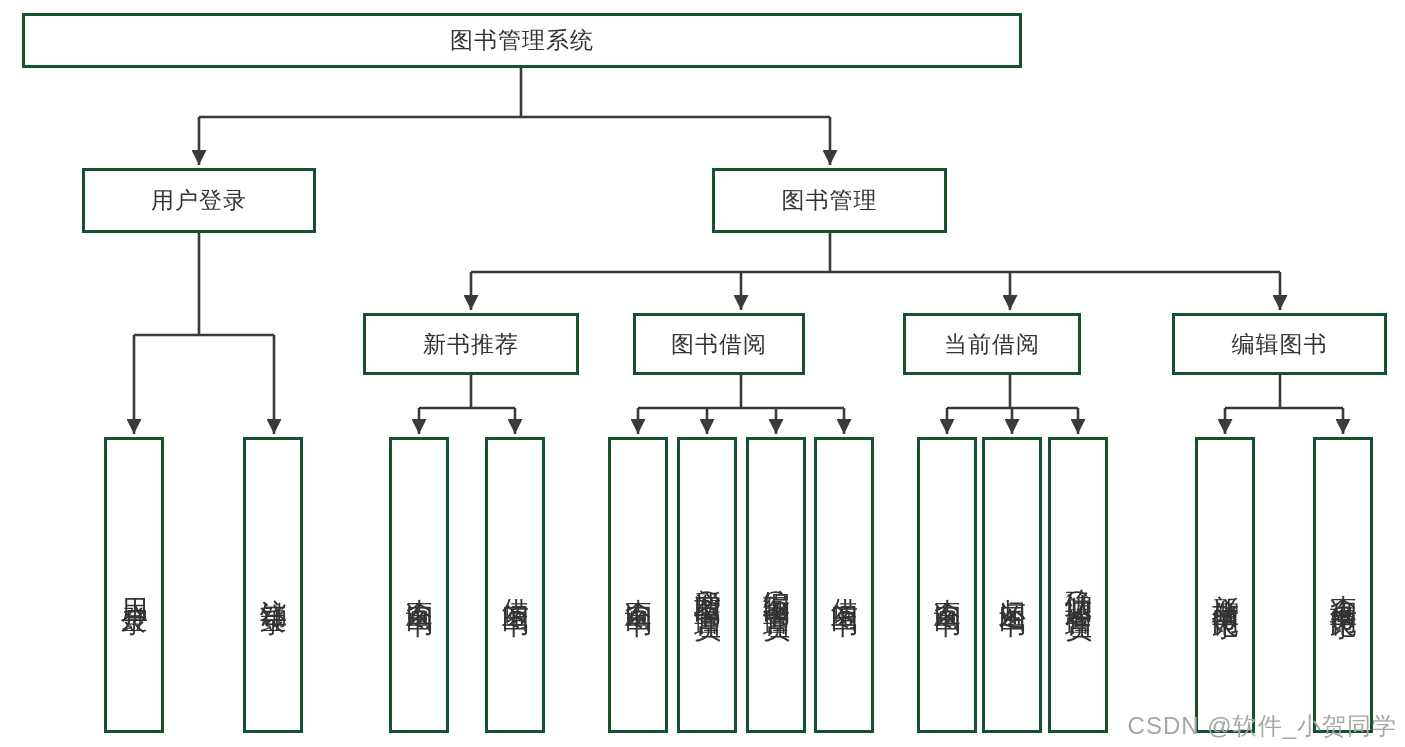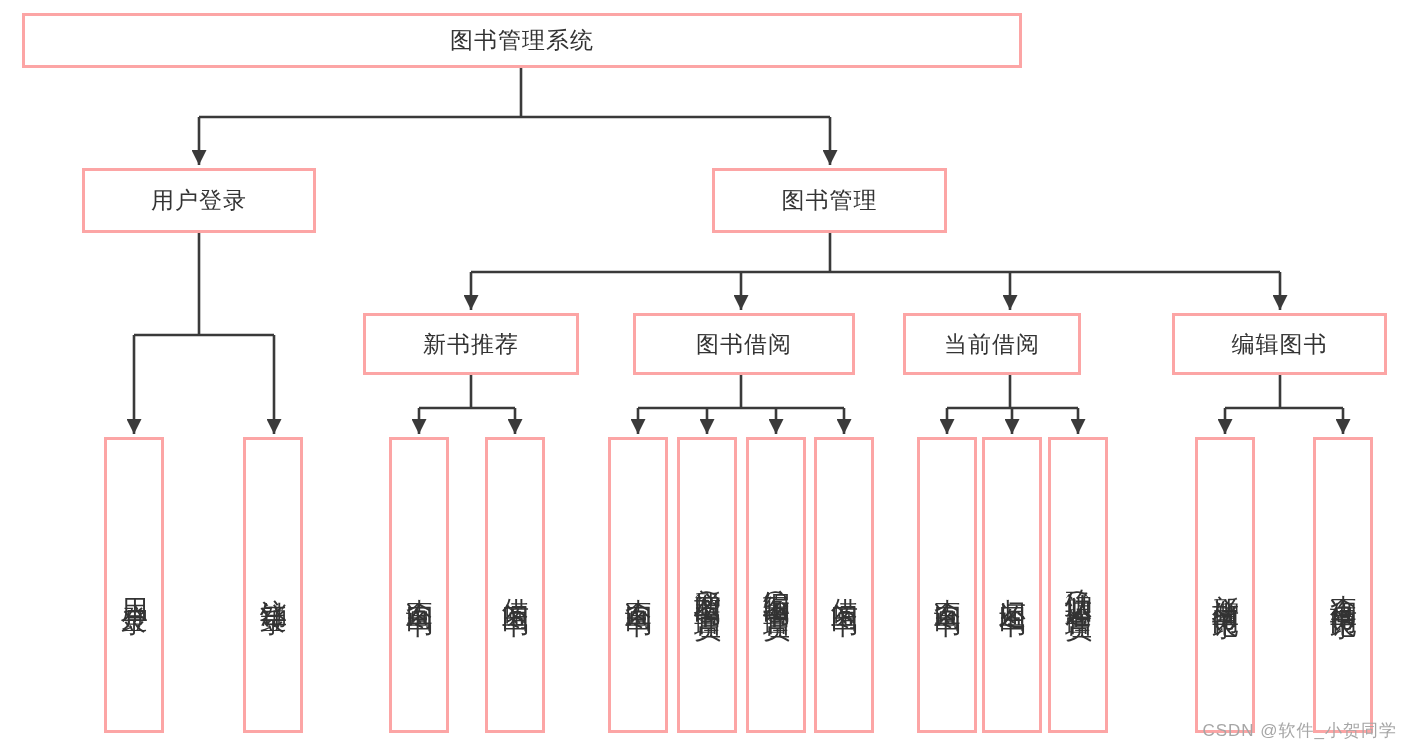--- a/index.html
+++ b/index.html
@@ -13,21 +13,21 @@
   }
   .stage svg.wires {
     position: absolute;
     left: 0; top: 0;
     width: 1405px; height: 747px;
     pointer-events: none;
   }
   .box {
     position: absolute;
     box-sizing: border-box;
-    border: 3px solid #fca5a5;
+    border: 3px solid #14532d;
     background: #ffffff;
     color: #333333;
     display: flex;
     align-items: center;
     justify-content: center;
     font-size: 23px;
     letter-spacing: 1px;
     text-align: center;
     line-height: 1;
   }
@@ -35,42 +35,42 @@
     writing-mode: vertical-rl;
     text-orientation: mixed;
     font-size: 27px;
     letter-spacing: 4px;
   }
   
   #b-root   { left: 22px;  top: 13px;  width: 1000px; height: 55px; }
   #b-login  { left: 82px;  top: 168px; width: 234px;  height: 65px; }
   #b-mgmt   { left: 712px; top: 168px; width: 235px;  height: 65px; }
   #b-newrec { left: 363px; top: 313px; width: 216px;  height: 62px; }
-  #b-borrow { left: 633px; top: 313px; width: 222px;  height: 62px; }
+  #b-borrow { left: 633px; top: 313px; width: 172px;  height: 62px; }
   #b-current{ left: 903px; top: 313px; width: 178px;  height: 62px; }
   #b-records{ left: 1172px;top: 313px; width: 215px;  height: 62px; }
   .leaf { top: 437px; height: 296px; width: 60px; }
   #f0  { left: 104px; }
   #f1  { left: 243px; }
   #f2  { left: 389px; }
   #f3  { left: 485px; }
   #f4  { left: 608px; }
   #f5  { left: 677px; }
   #f6  { left: 746px; }
   #f7  { left: 814px; }
   #f8  { left: 917px; }
   #f9  { left: 982px; }
   #f10 { left: 1048px; }
   #f11 { left: 1195px; }
   #f12 { left: 1313px; }
   .watermark {
     position: absolute;
     right: 8px;
     bottom: 5px;
-    font-size: 17px;
+    font-size: 24px;
     color: #a6a6a6;
     letter-spacing: 1px;
     white-space: nowrap;
   }
 </style>
 </head>
 <body>
 
 <div class="stage">
 

